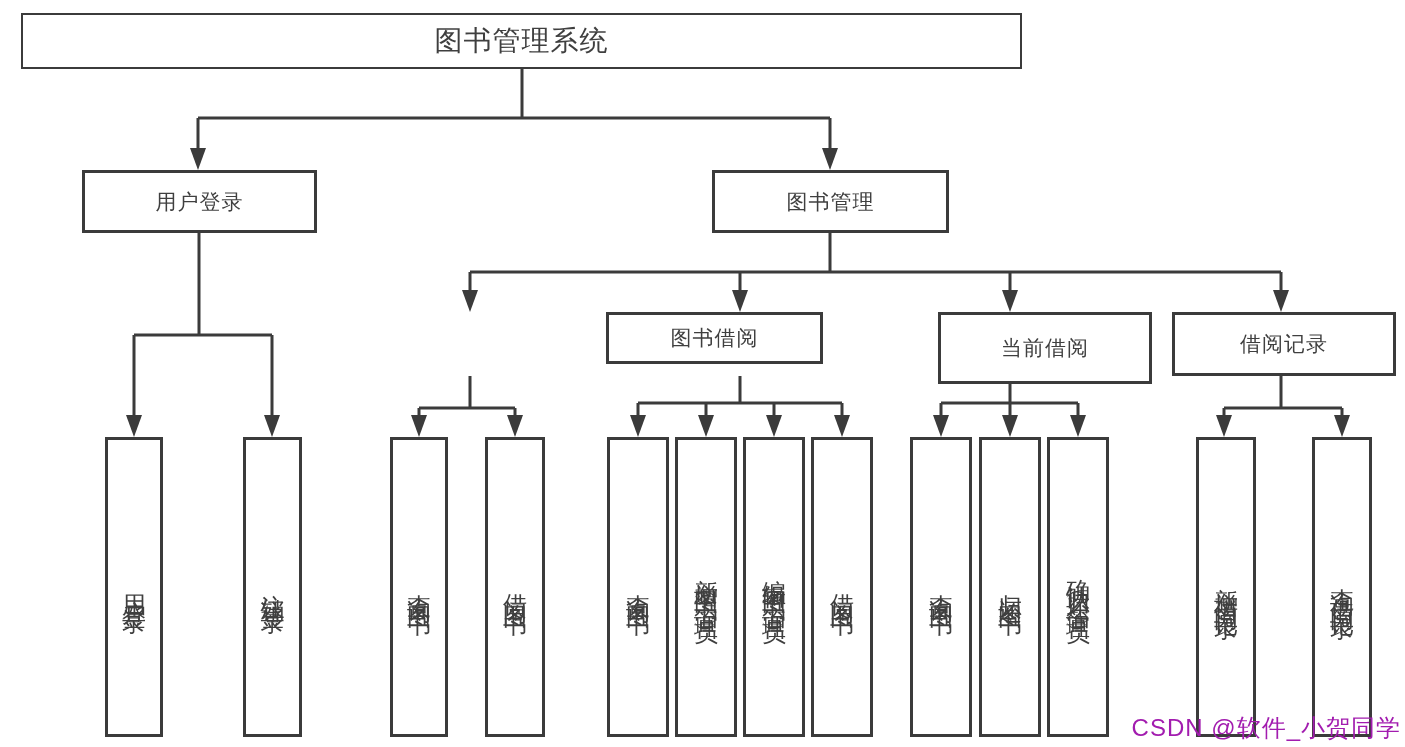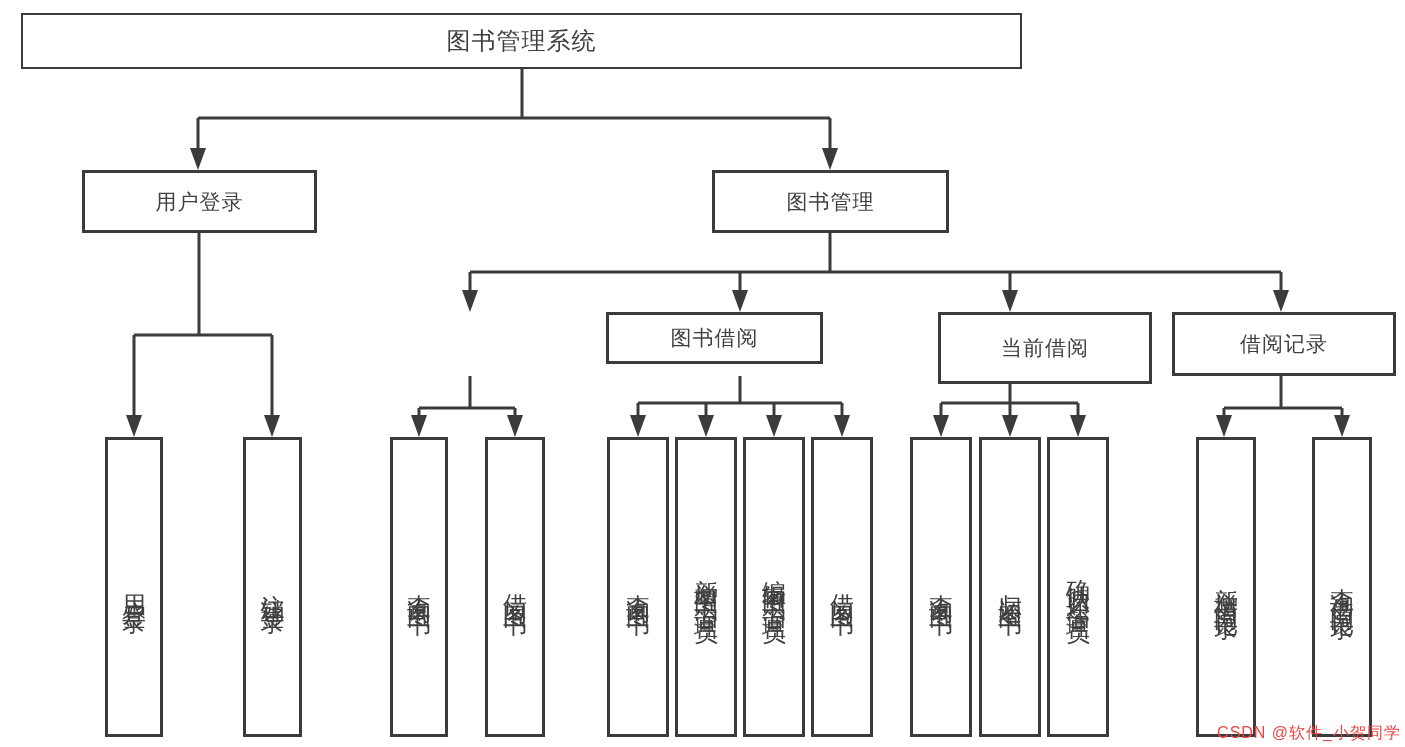--- a/index.html
+++ b/index.html
@@ -22,35 +22,35 @@
     background: #ffffff;
     border: 3px solid #3b3b3b;
     display: flex;
     align-items: center;
     justify-content: center;
     color: #3f3f3f;
     box-sizing: border-box;
     z-index: 2;
   }
   .h-node { font-size: 21px; letter-spacing: 1px; }
-  .root-node { border-width: 2px; font-size: 24px; letter-spacing: 1px; }
+  .root-node { border-width: 2px; font-size: 28px; letter-spacing: 1px; }
   .v-node span {
     writing-mode: vertical-rl;
     text-orientation: mixed;
     font-size: 24px;
     letter-spacing: 6px;
     line-height: 1;
     white-space: nowrap;
   }
   #watermark {
     position: absolute;
     right: 4px;
     bottom: 3px;
-    font-size: 16px;
-    color: #ef4444;
+    font-size: 24px;
+    color: #a21caf;
     letter-spacing: 1px;
     z-index: 3;
   }
 </style>
 </head>
 <body>
 
 <div id="canvas">
 
   <svg id="connectors" viewBox="0 0 1405 747" xmlns="http://www.w3.org/2000/svg">

